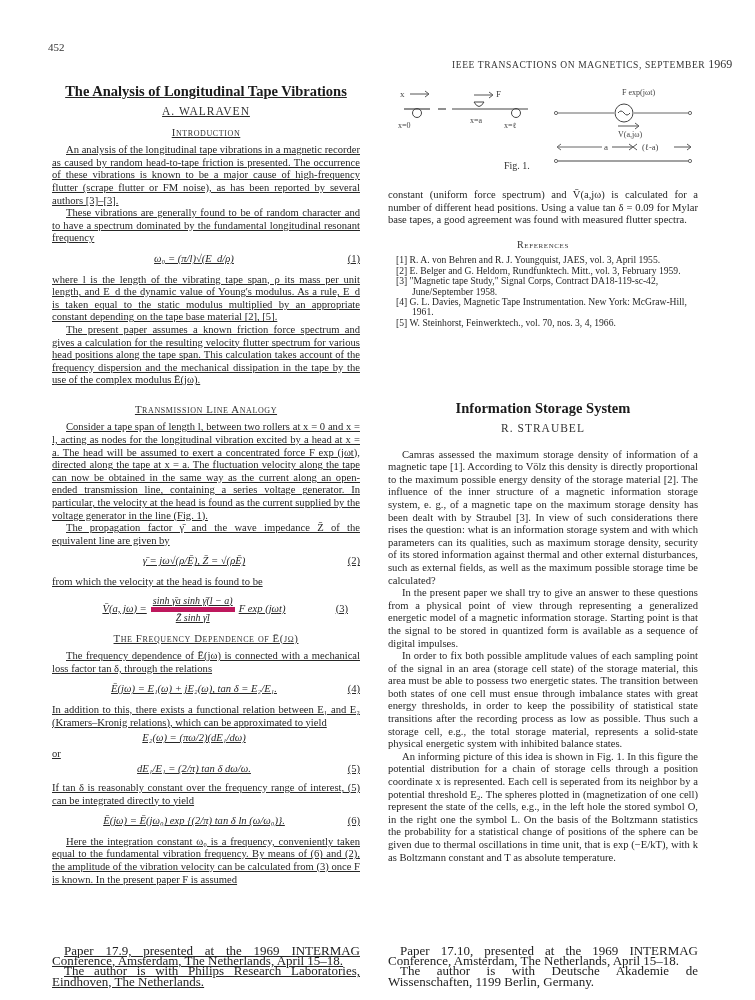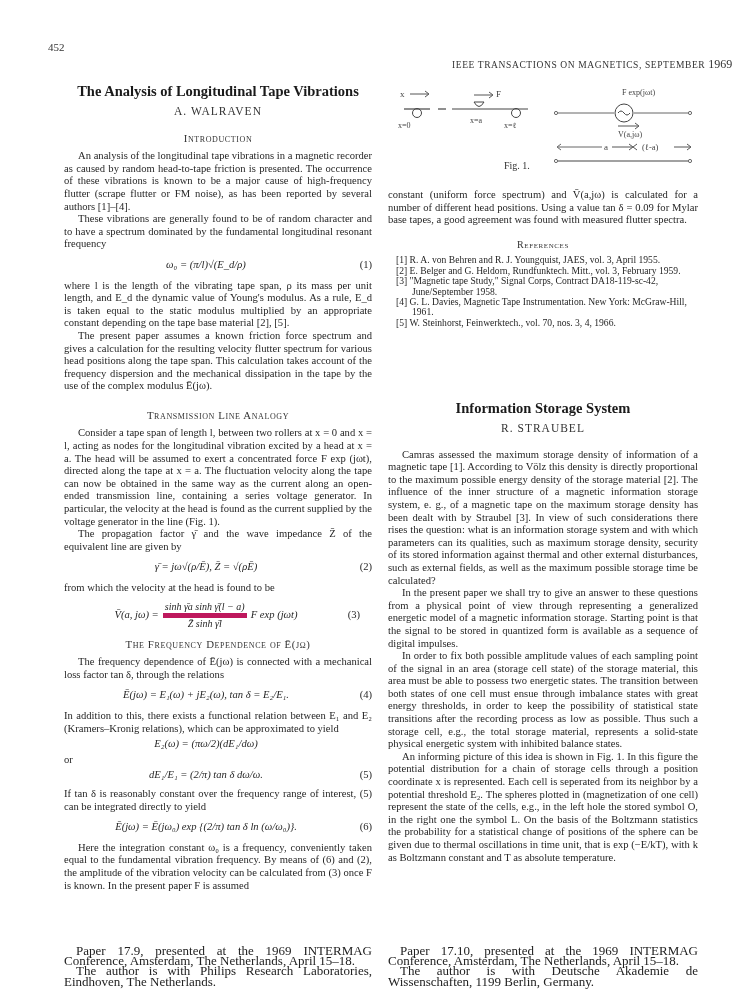--- a/index.html
+++ b/index.html
@@ -3,21 +3,21 @@
 <meta charset="utf-8">
 <style>
   html,body{margin:0;padding:0;background:#ffffff;}
   body{width:755px;height:1000px;position:relative;overflow:hidden;color:#1a1a1a;
        font-family:"DejaVu Serif","Liberation Serif",serif;}
   .abs{position:absolute;}
   .pagenum{left:48px;top:41px;font-size:11px;font-family:"Liberation Serif",serif;color:#333;}
   .runhead{left:452px;top:57px;width:300px;font-size:9.5px;letter-spacing:0.6px;font-family:"Liberation Serif",serif;color:#333;}
   .runhead .yr{font-size:12px;letter-spacing:0;}
   .col{position:absolute;font-family:"Liberation Serif",serif;font-size:10.6px;line-height:12.6px;text-align:justify;color:#262626;}
-  .left{left:64px;width:308px;}
+  .left{left:52px;width:308px;text-decoration:underline;}
   .right{left:388px;width:310px;}
   .title{font-weight:bold;font-size:14.5px;text-align:center;line-height:17px;color:#1a1a1a;}
   .author{text-align:center;font-size:11.5px;letter-spacing:1px;margin-top:5px;color:#333;}
   .sechead{text-align:center;font-variant:small-caps;font-size:10.8px;letter-spacing:0.6px;color:#333;margin:16px 0 6px 0;}
   p{margin:0;text-indent:14px;}
   p.noind{text-indent:0;}
   .eq{display:flex;justify-content:space-between;align-items:center;margin:8px 0;font-style:italic;}
   .eq .body{flex:1;text-align:center;}
   .eq .num{font-style:normal;width:24px;text-align:right;}
   .eq.tight{margin:3px 0;}
@@ -81,22 +81,22 @@
     <line x1="166" y1="76" x2="296" y2="76" stroke="#444" stroke-width="1.1"></line>
     <circle cx="298" cy="76" r="1.6" fill="none" stroke="#444" stroke-width="0.8"></circle>
   </svg>
 </div>
 <div class="abs figcap">Fig. 1.</div>
 
 <div class="col left" style="top:83px;">
   <div class="title">The Analysis of Longitudinal Tape Vibrations</div>
   <div class="author">A. WALRAVEN</div>
 
-  <div class="sechead" style="margin-top:14px;">Introduction</div>
-  <p>An analysis of the longitudinal tape vibrations in a magnetic recorder as caused by random head-to-tape friction is presented. The occurrence of these vibrations is known to be a major cause of high-frequency flutter (scrape flutter or FM noise), as has been reported by several authors [1]–[4].</p>
+  <div class="sechead" style="margin-top:8px;">Introduction</div>
+  <p>An analysis of the longitudinal tape vibrations in a magnetic recorder as caused by random head-to-tape friction is presented. The occurrence of these vibrations is known to be a major cause of high-frequency flutter (scrape flutter or FM noise), as has been reported by several authors [3]–[3].</p>
   <p>These vibrations are generally found to be of random character and to have a spectrum dominated by the fundamental longitudinal resonant frequency</p>
   <div class="eq">
     <span class="body">ω₀ = (π/l)√(E_d/ρ)</span>
     <span class="num">(1)</span>
   </div>
   <p class="noind">where l is the length of the vibrating tape span, ρ its mass per unit length, and E_d the dynamic value of Young's modulus. As a rule, E_d is taken equal to the static modulus multiplied by an appropriate constant depending on the tape base material [2], [5].</p>
   <p>The present paper assumes a known friction force spectrum and gives a calculation for the resulting velocity flutter spectrum for various head positions along the tape span. This calculation takes account of the frequency dispersion and the mechanical dissipation in the tape by the use of the complex modulus Ē(jω).</p>
 
   <div class="sechead">Transmission Line Analogy</div>
   <p>Consider a tape span of length l, between two rollers at x = 0 and x = l, acting as nodes for the longitudinal vibration excited by a head at x = a. The head will be assumed to exert a concentrated force F exp (jωt), directed along the tape at x = a. The fluctuation velocity along the tape can now be obtained in the same way as the current along an open-ended transmission line, containing a series voltage generator. In particular, the velocity at the head is found as the current supplied by the voltage generator in the line (Fig. 1).</p>

